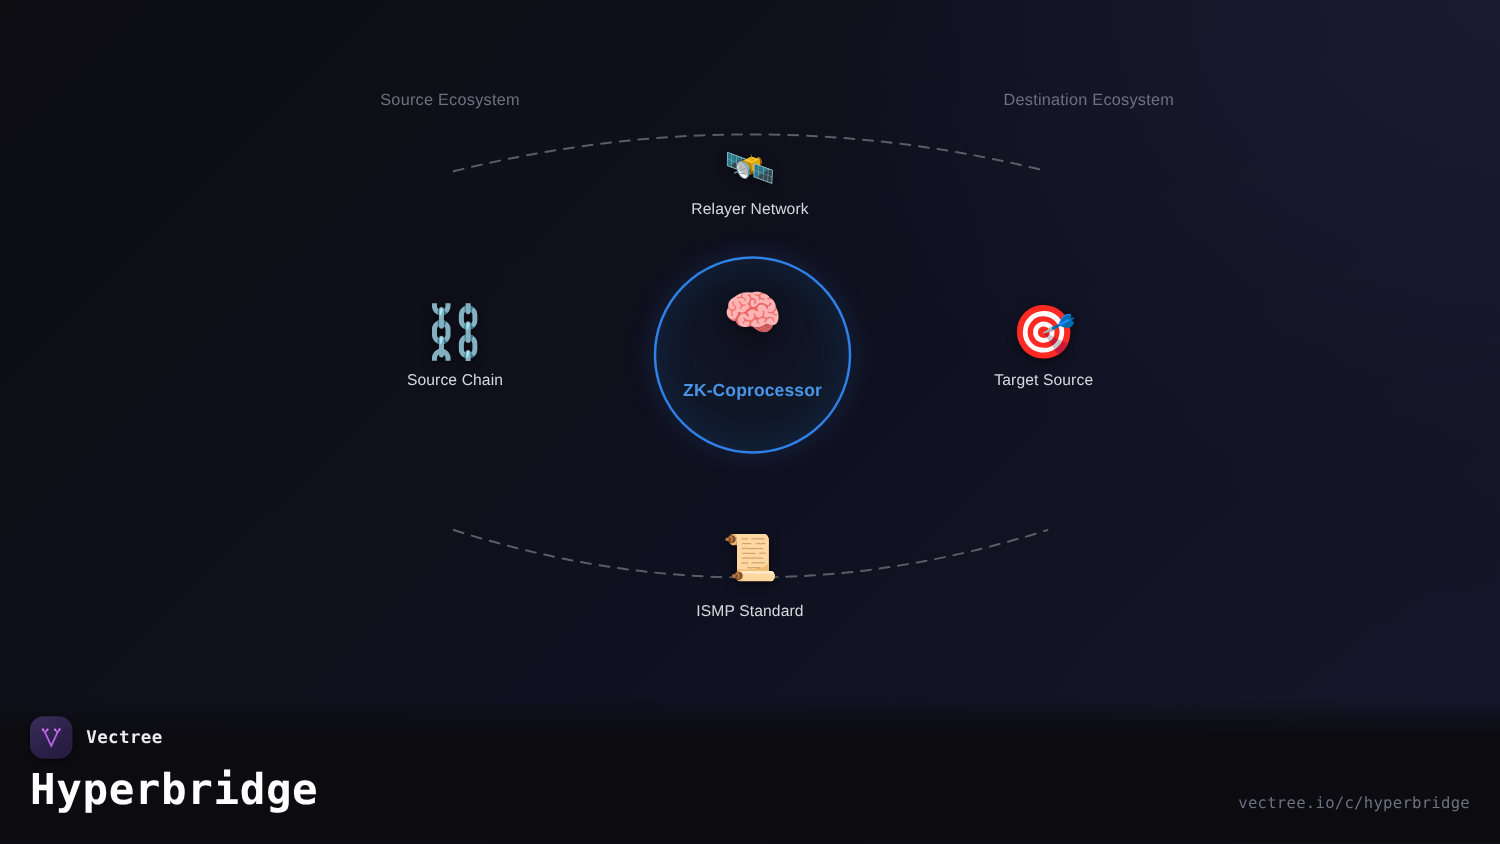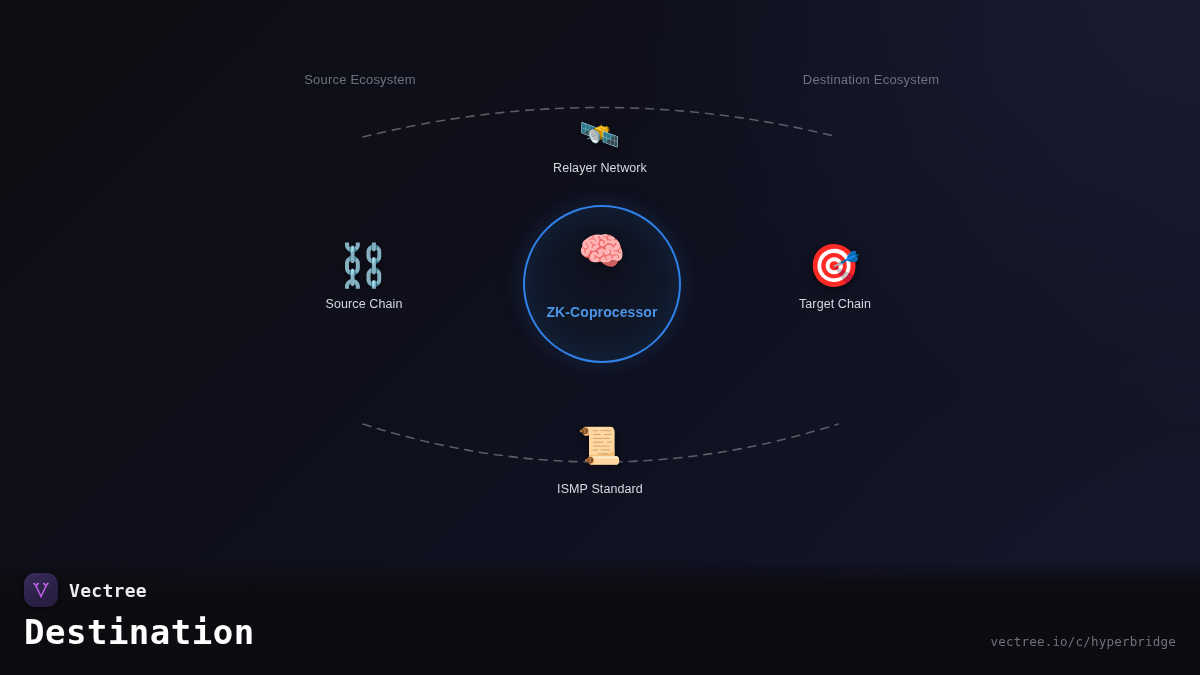--- a/index.html
+++ b/index.html
@@ -132,21 +132,21 @@
     height: 34px;
     border-radius: 11px;
     background: linear-gradient(145deg, #3a2d5c 0%, #2a2046 60%, #241b3e 100%);
     display: flex;
     align-items: center;
     justify-content: center;
     box-shadow: 0 1px 4px rgba(0,0,0,.5);
   }
   #brand-name {
     font-family: "DejaVu Sans Mono", monospace;
-    font-size: 18px;
+    font-size: 14px;
     font-weight: bold;
     color: #ececf1;
     letter-spacing: .3px;
   }
   #page-title {
     position: absolute;
     left: 24px;
     top: 52px;
     font-family: "DejaVu Sans Mono", monospace;
     font-size: 34px;
@@ -188,21 +188,21 @@
     <span class="caption">Source Chain</span>
   </div>
 
   <div id="node-hub">
     <span class="hub-glyph">🧠</span>
     <span class="hub-caption">ZK-Coprocessor</span>
   </div>
 
   <div class="node" id="node-target">
     <span class="glyph">🎯</span>
-    <span class="caption">Target Chain</span>
+    <span class="caption">Target Source</span>
   </div>
 
   <div class="node" id="node-ismp">
     <span class="glyph">📜</span>
     <span class="caption">ISMP Standard</span>
   </div>
 
   <div id="footer">
 
     <div id="brand-row">
@@ -219,18 +219,18 @@
             <circle cx="4" cy="4.3" r="1.1"></circle>
             <circle cx="8.4" cy="4.4" r="1.1"></circle>
             <circle cx="20" cy="4.3" r="1.1"></circle>
             <circle cx="15.6" cy="4.4" r="1.1"></circle>
           </g>
         </svg>
       </span>
       <span id="brand-name">Vectree</span>
     </div>
 
-    <div id="page-title">Destination</div>
+    <div id="page-title">Hyperbridge</div>
 
     <div id="footer-url">vectree.io/c/hyperbridge</div>
   </div>
 
 </div>
 
 </body></html>

